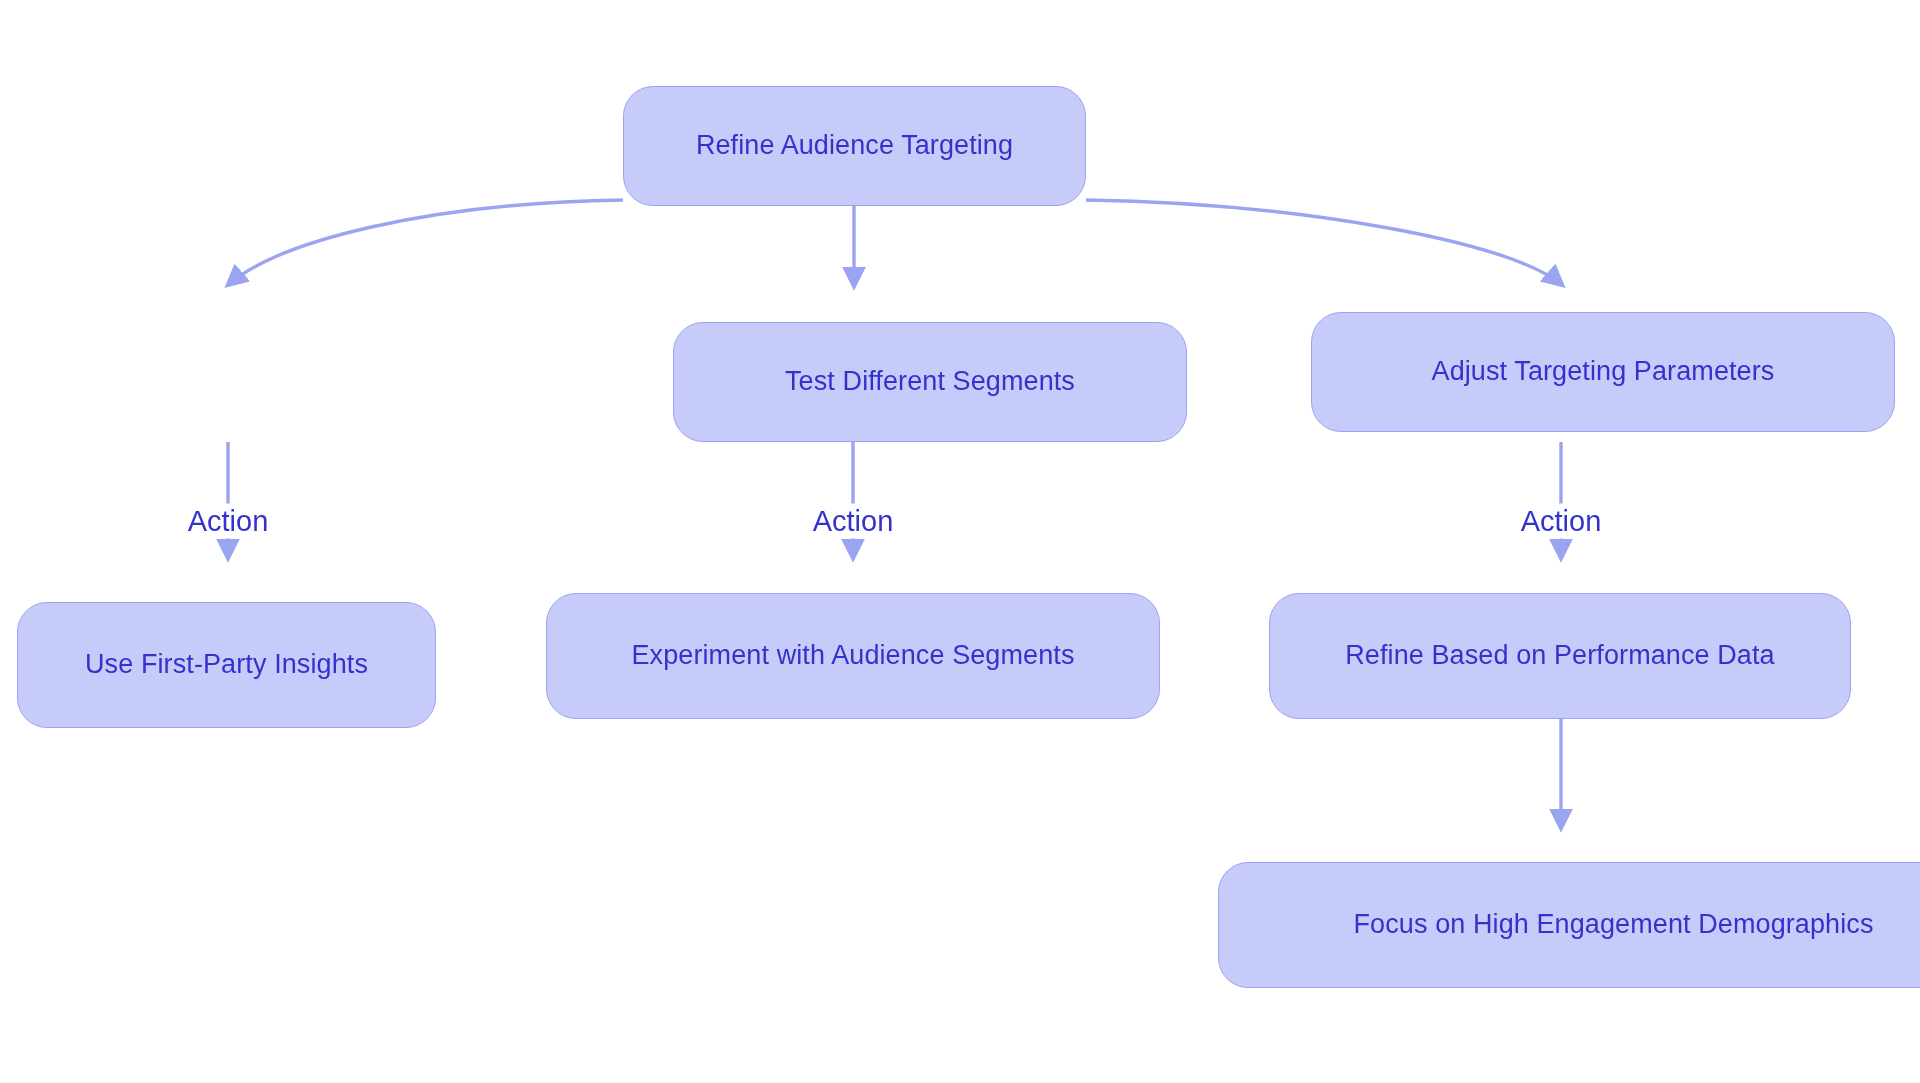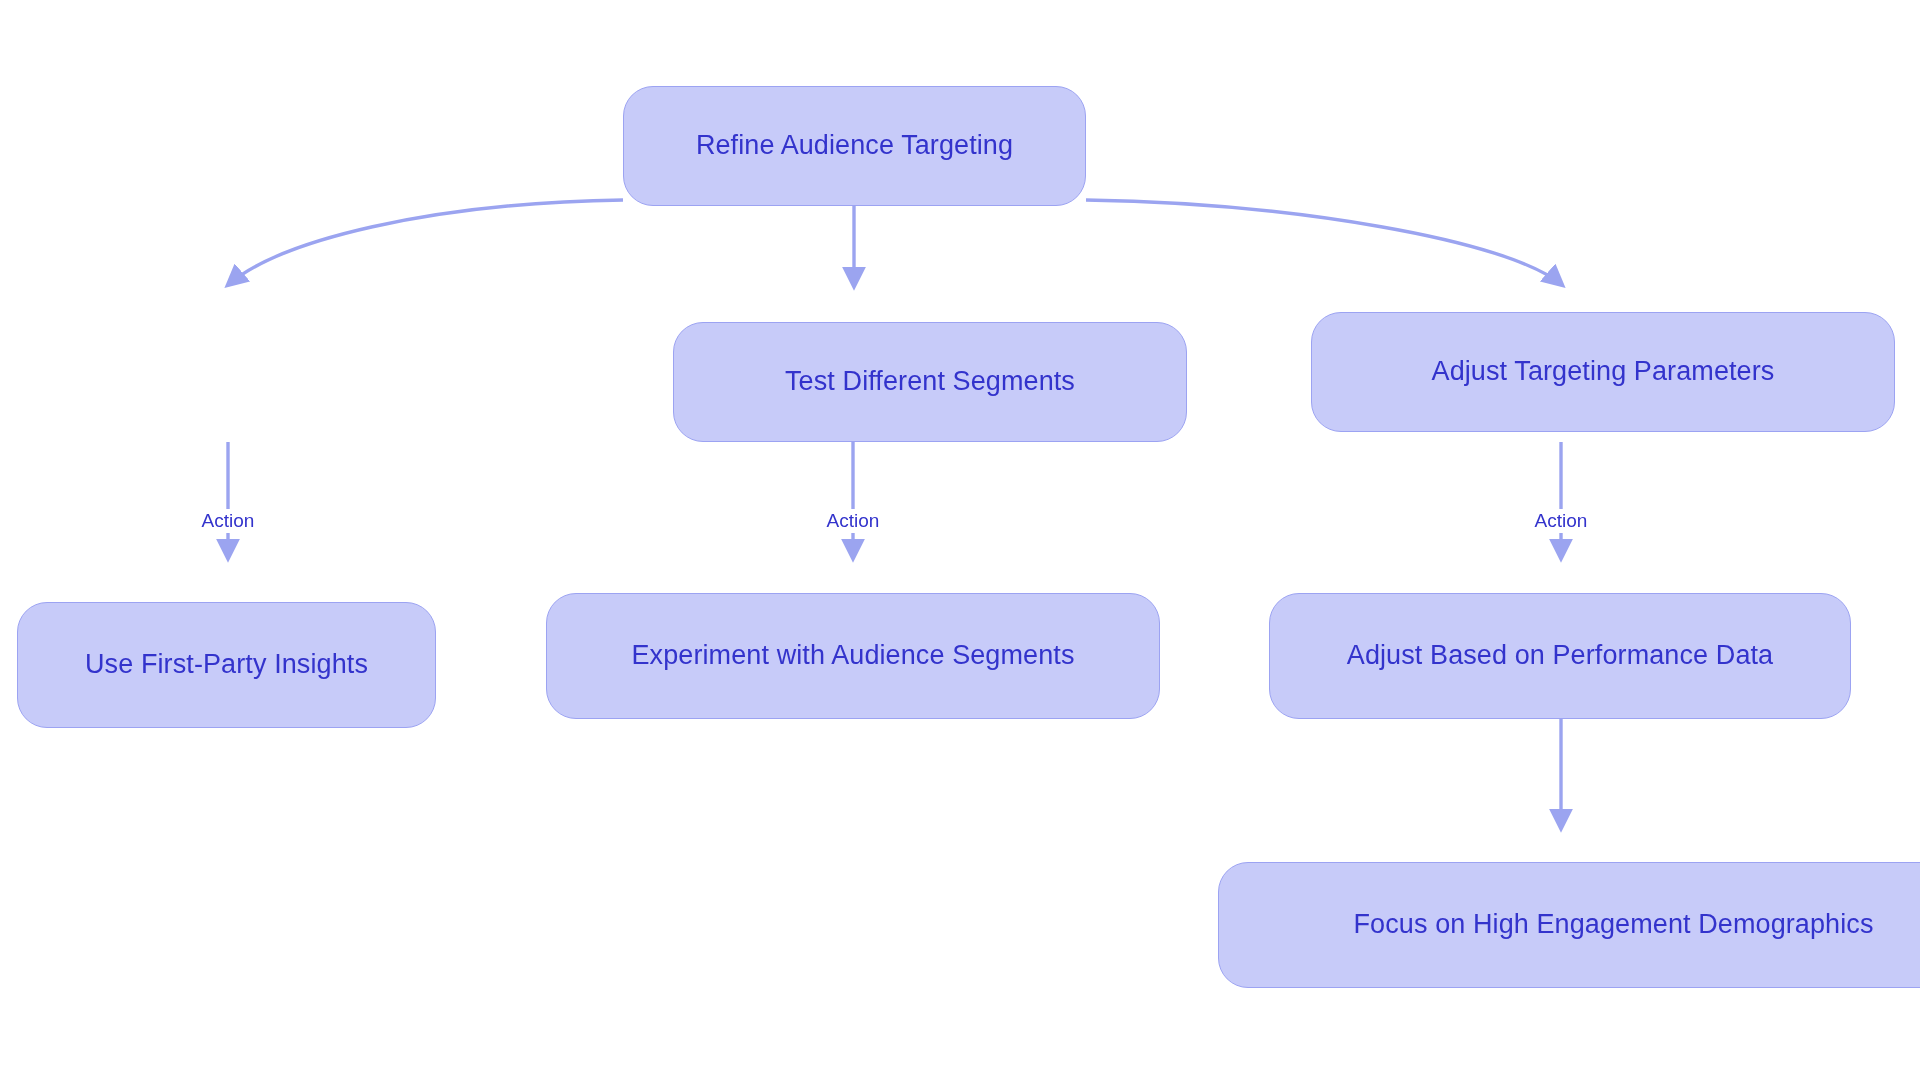--- a/index.html
+++ b/index.html
@@ -38,21 +38,21 @@
     color: #3333cc;
     font-size: 27px;
     line-height: 1.1;
     letter-spacing: 0.1px;
     white-space: nowrap;
     font-family: "Liberation Sans", sans-serif;
   }
   .edge-label {
     position: absolute;
     color: #3333cc;
-    font-size: 19px;
+    font-size: 29px;
     font-family: "Liberation Sans", sans-serif;
     background: #ffffff;
     padding: 1px 8px;
     white-space: nowrap;
     transform: translate(-50%, -50%);
     text-align: center;
   }
 </style>
 </head>
 <body>
@@ -96,21 +96,21 @@
 
   <div class="node" style="left:17px; top:593px; width:419px; height:126px;margin-top:9px;">
     <span>Use First-Party Insights</span>
   </div>
 
   <div class="node" style="left:546px; top:593px; width:614px; height:126px;">
     <span>Experiment with Audience Segments</span>
   </div>
 
   <div class="node" style="left:1269px; top:593px; width:582px; height:126px;">
-    <span>Adjust Based on Performance Data</span>
+    <span>Refine Based on Performance Data</span>
   </div>
 
   <div class="node" style="left:1218px; top:862px; width:791px; height:126px;">
     <span>Focus on High Engagement Demographics</span>
   </div>
 
   <div class="edge-label" style="left:228px; top:521px;">Action</div>
 
   <div class="edge-label" style="left:853px; top:521px;">Action</div>
 

